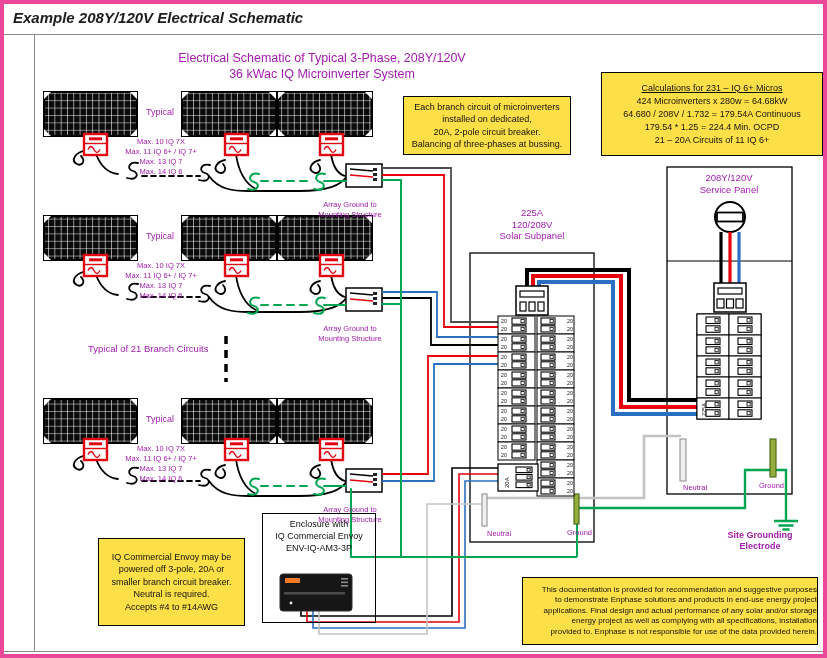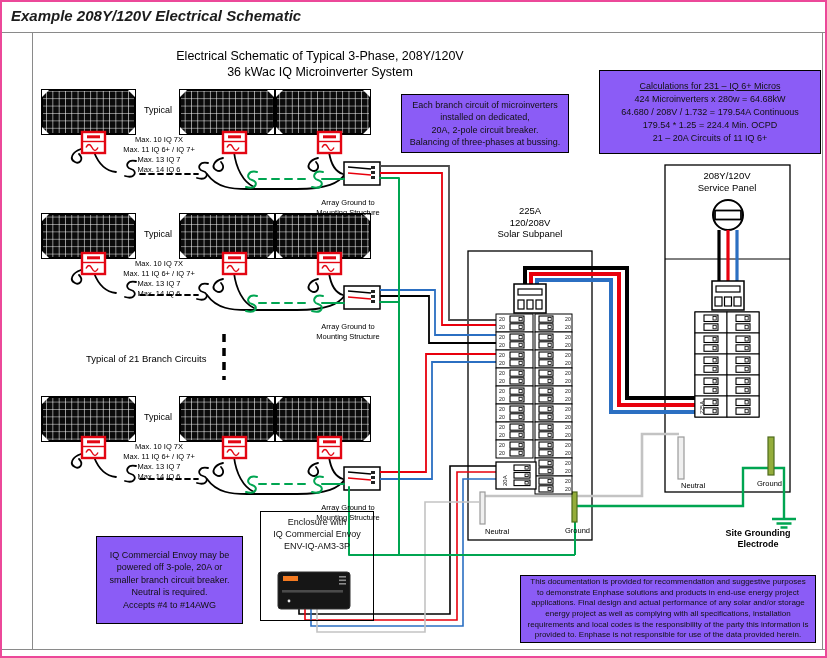--- a/index.html
+++ b/index.html
@@ -1,37 +1,37 @@
 <!DOCTYPE html>
 <html style="--c-red: #e8000d; --c-blue: #2b6fc2; --c-green: #00a551; --c-neutral: #c3c3c3; --c-bus: #94ad3b;"><head>
 <meta charset="utf-8">
 <style>
   html,body{margin:0;padding:0;background:#fff;}
-  #page{position:relative;width:827px;height:658px;background:#fff;border:2px solid #ec4899;box-sizing:border-box;overflow:hidden;font-family:"Liberation Sans",sans-serif;}
+  #page{position:relative;width:827px;height:658px;background:#fff;border:4px solid #ec4899;box-sizing:border-box;overflow:hidden;font-family:"Liberation Sans",sans-serif;}
   #diagram{position:absolute;left:0;top:0;}
-  .lbl{position:absolute;color:#000000;font-family:"Liberation Sans",sans-serif;white-space:nowrap;}
+  .lbl{position:absolute;color:#a21caf;font-family:"Liberation Sans",sans-serif;white-space:nowrap;}
   .ctr{text-align:center;white-space:normal;}
-  .box{position:absolute;background:#8b5cf6;border:1px solid #000;box-sizing:border-box;display:flex;flex-direction:column;justify-content:center;text-align:center;color:#111;}
+  .box{position:absolute;background:#fde047;border:1px solid #000;box-sizing:border-box;display:flex;flex-direction:column;justify-content:center;text-align:center;color:#111;}
   #pageTitle{left:9px;top:5px;font-size:15px;font-weight:bold;font-style:italic;color:#1c1c1c;}
   #mainTitle{left:148px;top:46px;width:340px;font-size:12.5px;line-height:16px;}
   #calcBox{left:597px;top:68px;width:222px;height:84px;font-size:9px;line-height:13px;}
   #calcBox .u{text-decoration:underline;}
   #branchNote{left:399px;top:92px;width:168px;height:59px;font-size:9px;line-height:12.5px;}
   .typical{font-size:9px;left:142px;width:44px;}
   .specs{left:110px;width:94px;font-size:7.5px;line-height:10px;}
   .gndlbl{left:300px;width:92px;font-size:7.5px;line-height:10px;margin-top:12px;}
-  #typBranches{left:84px;top:339px;font-size:9.5px;margin-top:12px;}
+  #typBranches{left:84px;top:339px;font-size:9.5px;}
   #subTitle{left:470px;top:203px;width:116px;font-size:9.5px;line-height:11.5px;}
   #svcTitle{left:664px;top:168px;width:122px;font-size:9.5px;line-height:11.5px;}
   #discLbl{left:668px;top:417px;width:114px;font-size:9.5px;line-height:13px;}
   .buslbl{font-size:7.5px;padding-left:11px;}
   #siteGnd{left:706px;top:526px;width:100px;font-size:9px;line-height:11px;font-weight:bold;}
   #envoyNote{left:94px;top:534px;width:147px;height:88px;font-size:9px;line-height:12.5px;}
   #enclosure{left:258px;top:509px;width:114px;height:110px;border:1px solid #000;background:transparent;justify-content:flex-start;padding-top:4px;font-size:9px;line-height:12px;}
-  #disclaimer{left:518px;top:573px;width:296px;height:68px;font-size:8px;line-height:10.6px;}
+  #disclaimer{left:518px;top:573px;width:296px;height:68px;font-size:8px;line-height:10.6px;text-align:right;}
   .w-blk{stroke:#000;fill:none;}
   .w-gb{stroke:#4d4d4d;fill:none;}
   .w-red{stroke:var(--c-red,#e8000d);fill:none;}
   .w-blu{stroke:var(--c-blue,#2b6fc2);fill:none;}
   .w-grn{stroke:var(--c-green,#00a551);fill:none;}
   .w-gry{stroke:var(--c-neutral,#c0c0c0);fill:none;}
   .frame{stroke:#8a8a8a;stroke-width:1;}
   text{font-family:"Liberation Sans",sans-serif;fill:#111;}
 </style>
 </head>
@@ -533,17 +533,16 @@
   <div>Enclosure with</div>
   <div>IQ Commercial Envoy</div>
   <div>ENV-IQ-AM3-3P</div>
 </div>
 
 <div class="box" id="disclaimer">
   <div>This documentation is provided for recommendation and suggestive purposes</div>
   <div>to demonstrate Enphase solutions and products in end-use energy project</div>
   <div>applications. Final design and actual performance of any solar and/or storage</div>
   <div>energy project as well as complying with all specifications, installation</div>
-  <div>requirements and local codes is the responsibility of the party this information is</div>
   <div>provided to. Enphase is not responsible for use of the data provided herein.</div>
 </div>
 
 </div>
 
 </body></html>

